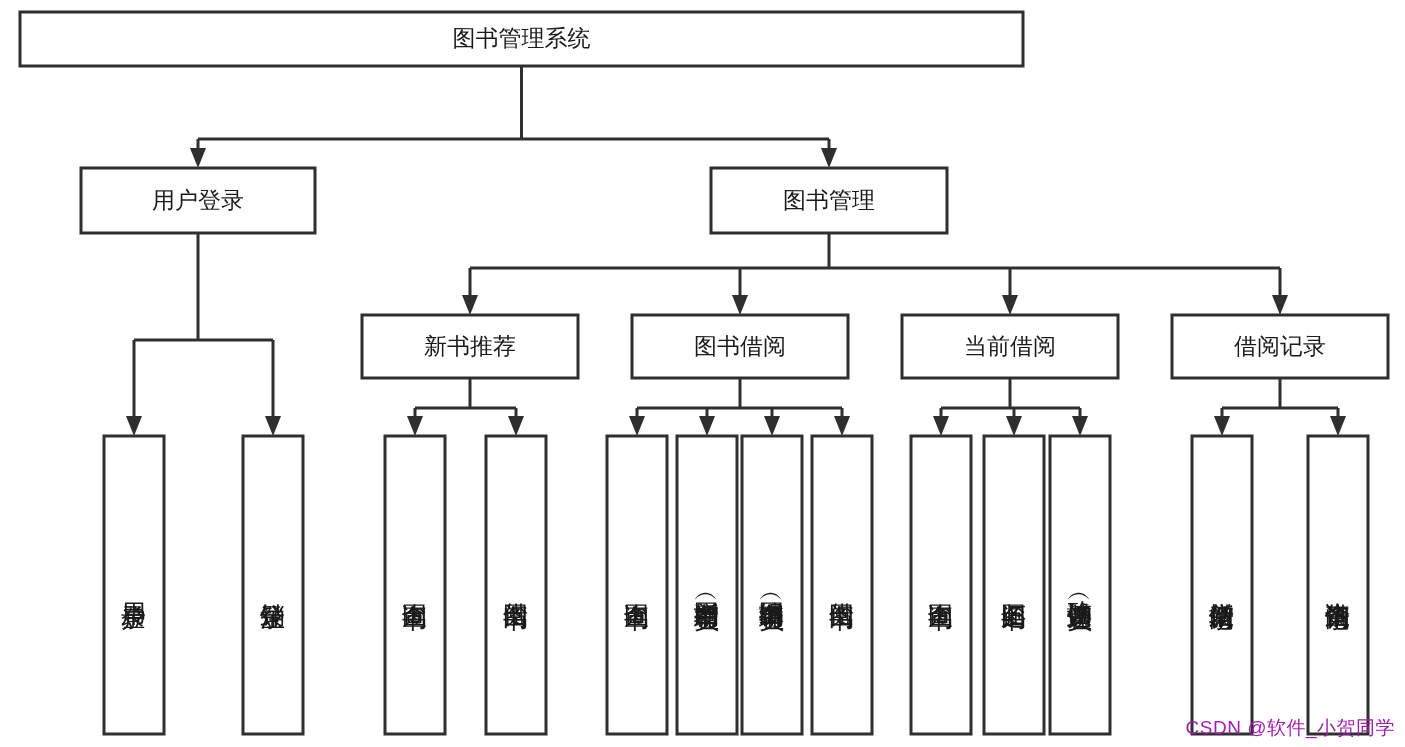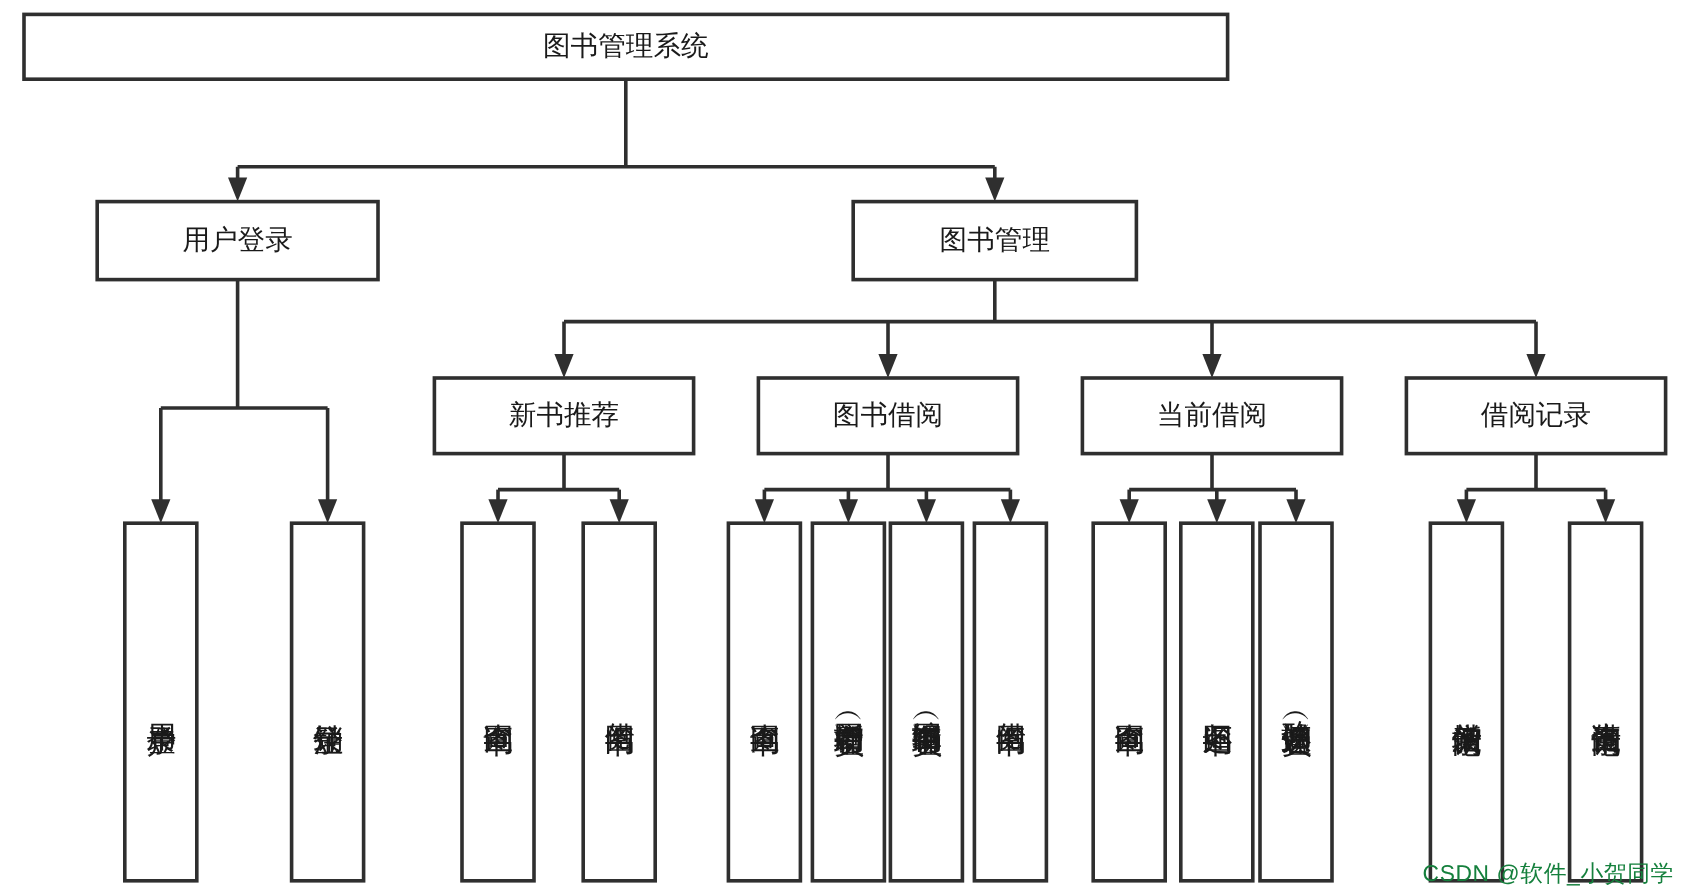--- a/index.html
+++ b/index.html
@@ -63,21 +63,21 @@
     justify-content: center;
     white-space: nowrap;
     pointer-events: none;
   }
   .watermark {
     position: absolute;
     right: 10px;
     bottom: 6px;
     font-family: "Liberation Sans", "DejaVu Sans", sans-serif;
     font-size: 19px;
-    color: #15803d;
+    color: #a21caf;
     white-space: nowrap;
     letter-spacing: 0.5px;
   }
 </style>
 </head>
 <body>
 
 <div id="diagram-root">
   <svg id="tree-svg" viewBox="0 0 1405 747">
     <g id="connector-layer">

